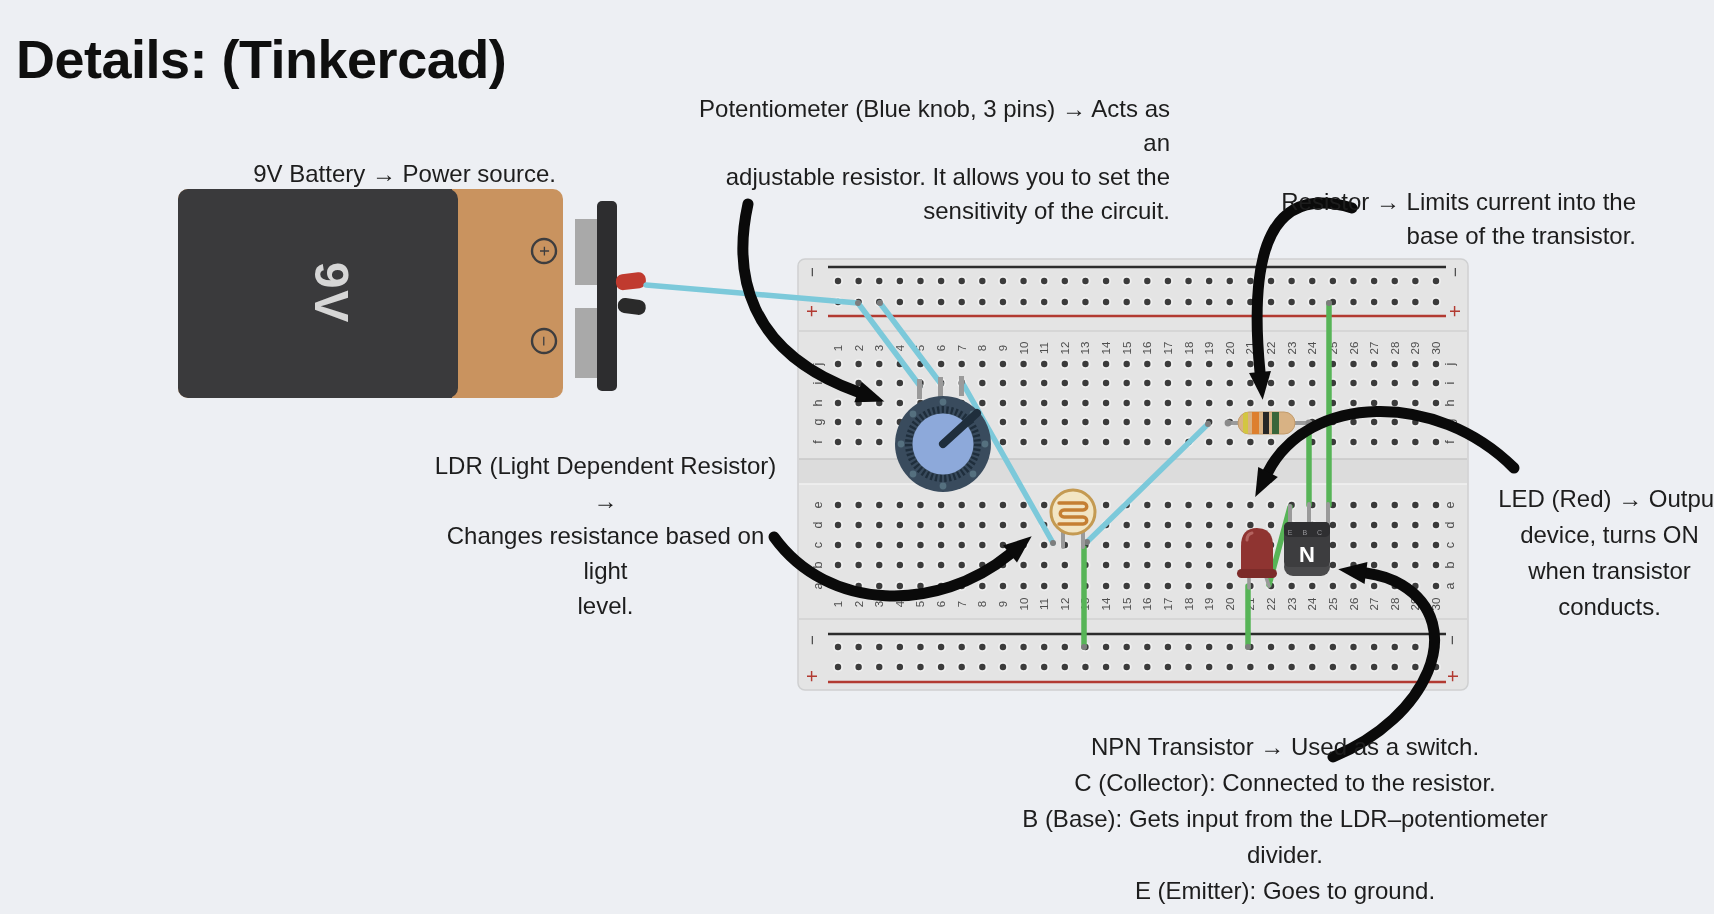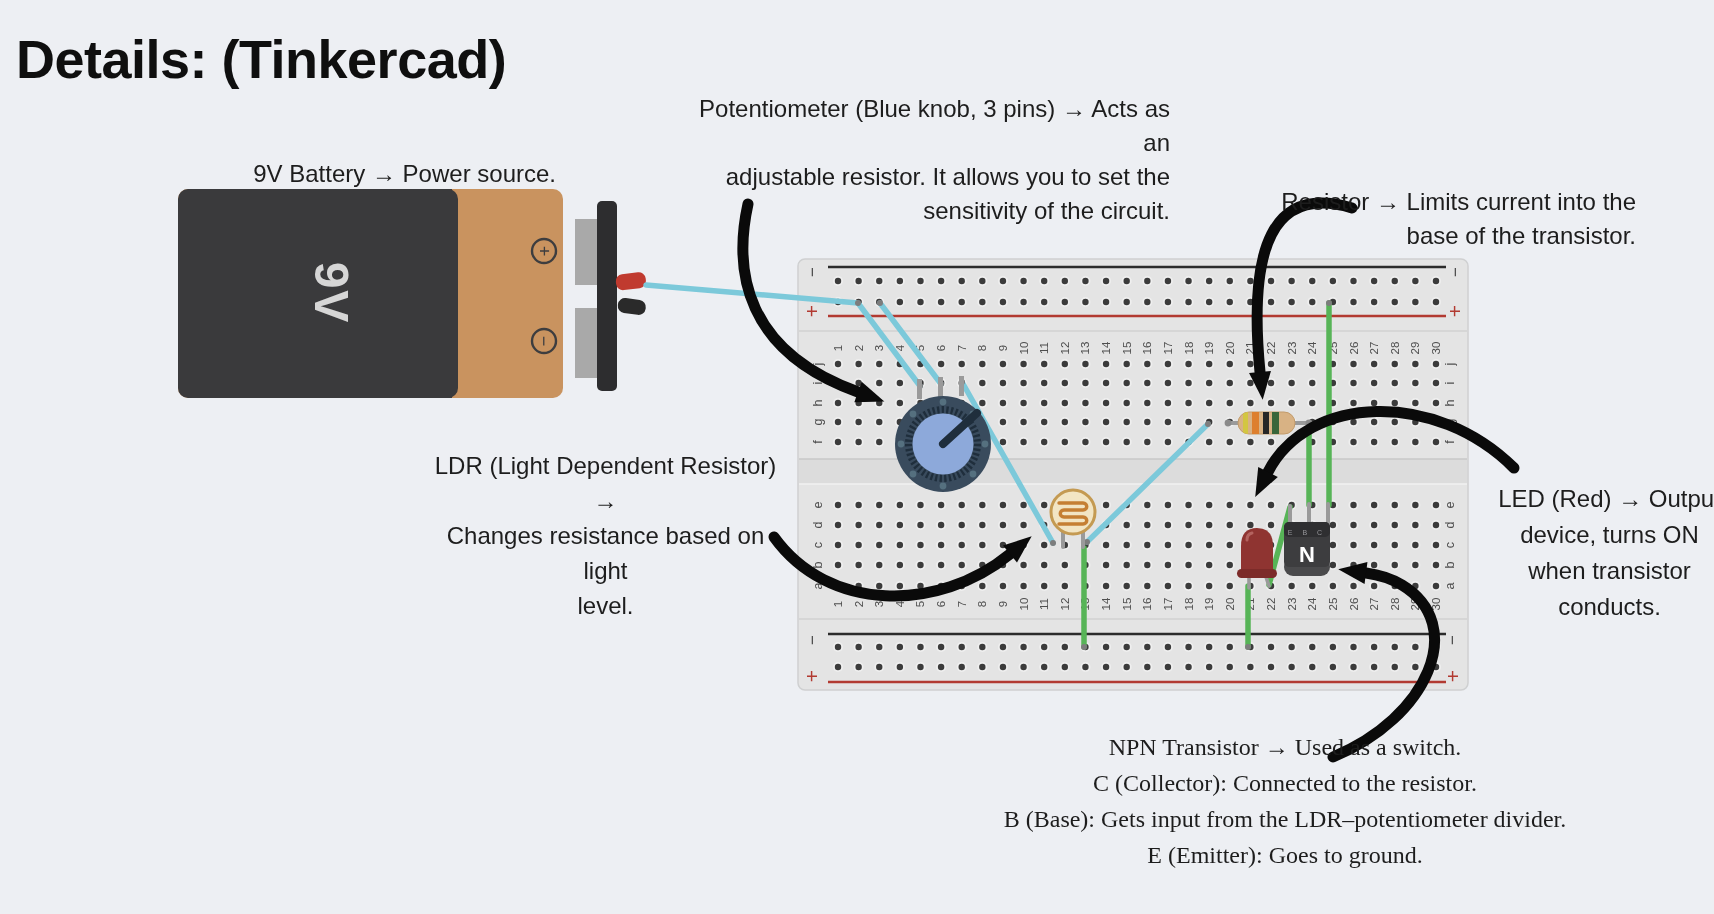--- a/index.html
+++ b/index.html
@@ -21,21 +21,21 @@
   #title{
     left:16px;top:28px;
     font-size:54px;font-weight:700;color:#0f0f0f;
     letter-spacing:-0.5px;
   }
   #battery-note{left:172px;top:148px;width:384px;line-height:34px;margin-top:9px;}
   #pot-note{left:668px;top:92px;width:502px;line-height:34px;}
   #resistor-note{left:1236px;top:185px;width:400px;line-height:34px;}
   #ldr-note{left:433px;top:448px;width:345px;}
   #led-note{left:1497px;top:481px;width:225px;line-height:36px;}
-  #npn-note{left:985px;top:729px;width:600px;line-height:36px;font-family:Liberation Serif, serif;}
+  #npn-note{left:985px;top:729px;width:600px;line-height:36px;}
   svg text{font-family:"Liberation Sans", sans-serif;}
 </style>
 </head>
 <body>
 
 <div class="abs" id="title">Details: (Tinkercad)</div>
 
 <svg class="abs" style="left:0;top:0" width="1714" height="914" viewBox="0 0 1714 914">
   <defs>
     <clipPath id="resClip">

